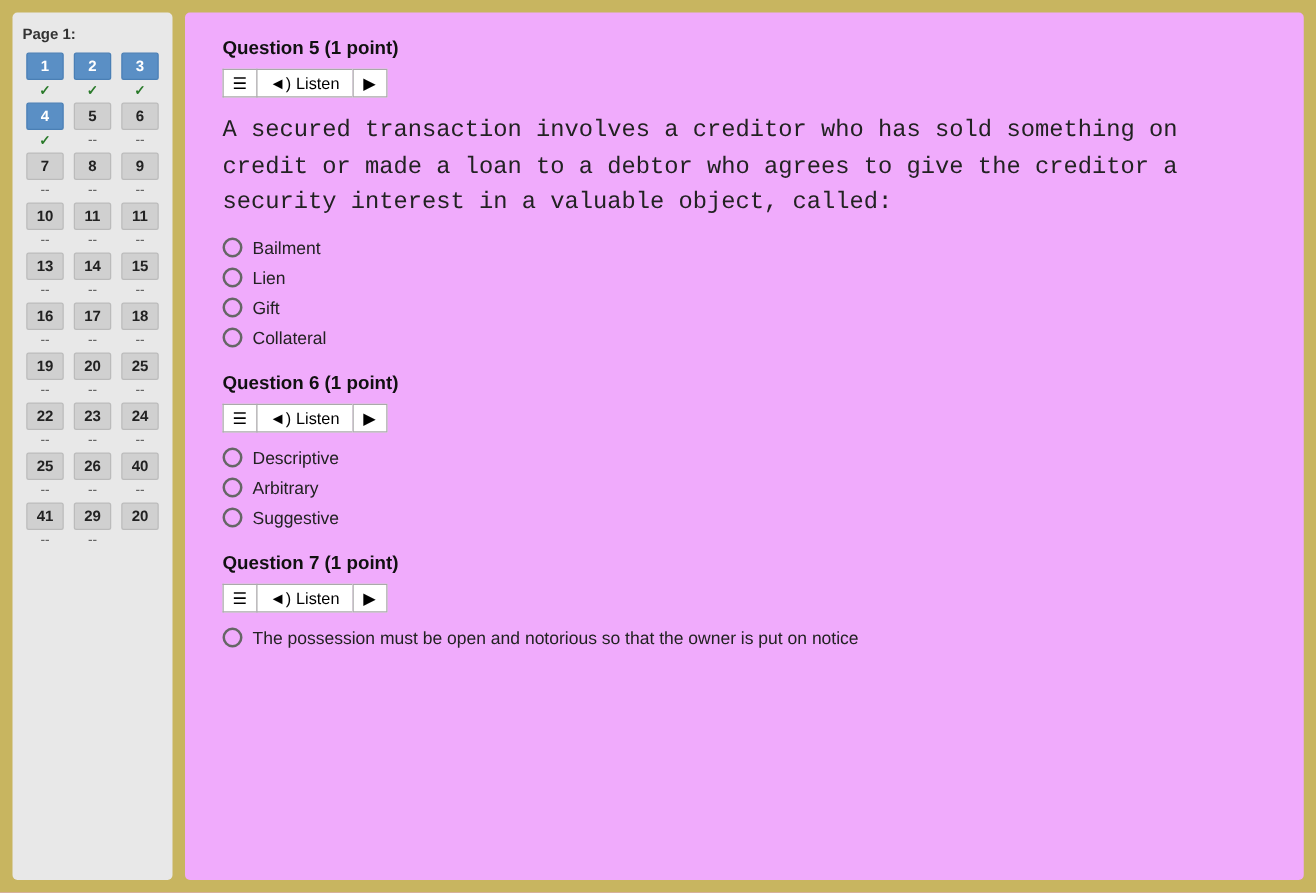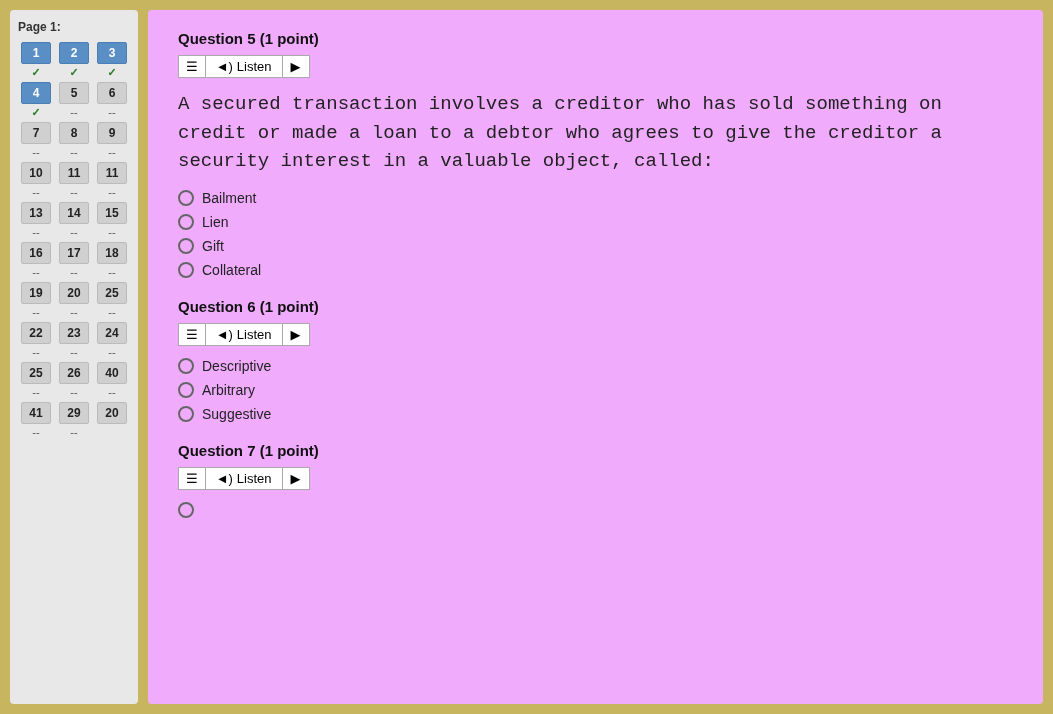--- a/index.html
+++ b/index.html
@@ -369,18 +369,19 @@
         <button class="listen-menu-btn">☰</button>
         <button class="listen-main-btn">
           <span>◄)</span>
           <span>Listen</span>
         </button>
         <button class="listen-play-btn">▶</button>
       </div>
       <ul class="options-list" id="q7-options">
           <li>
             <span class="radio-circle"></span>
+            <span>The possession must be open and notorious so that the owner is put on notice</span>
           </li>
         </ul>
     </div>
 
   </div>
 </div>
 
 </body></html>

